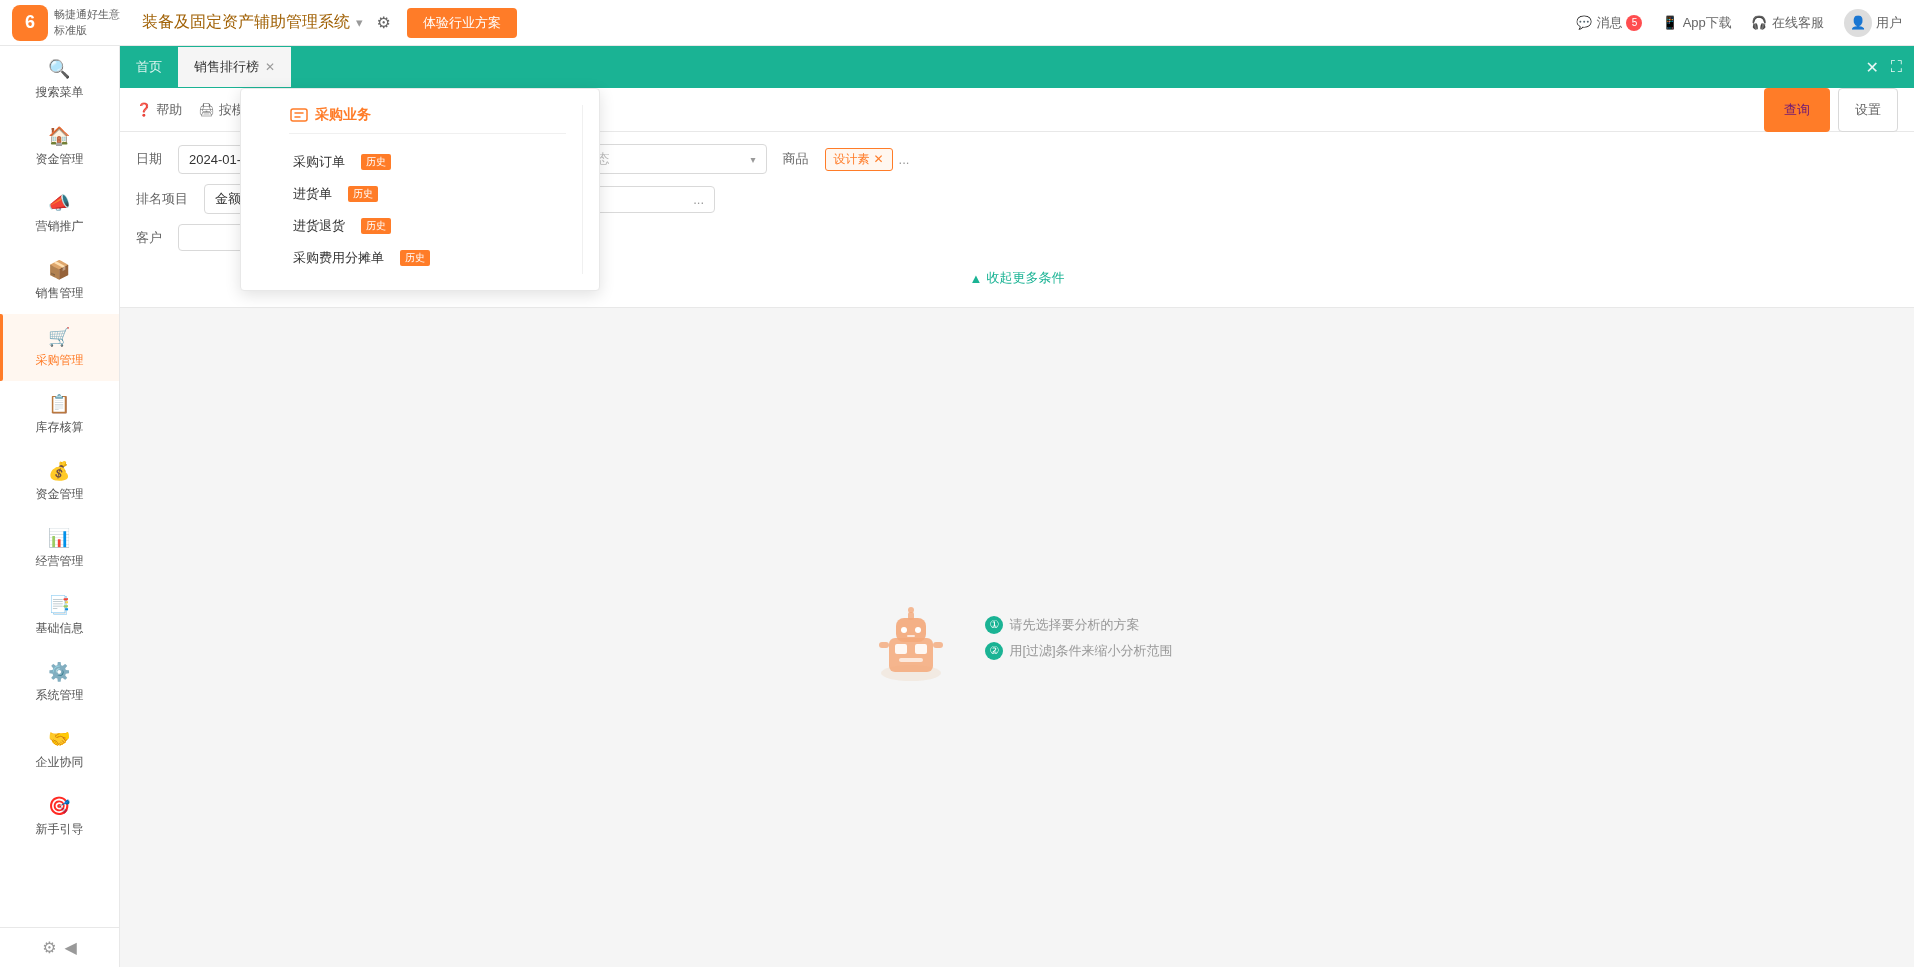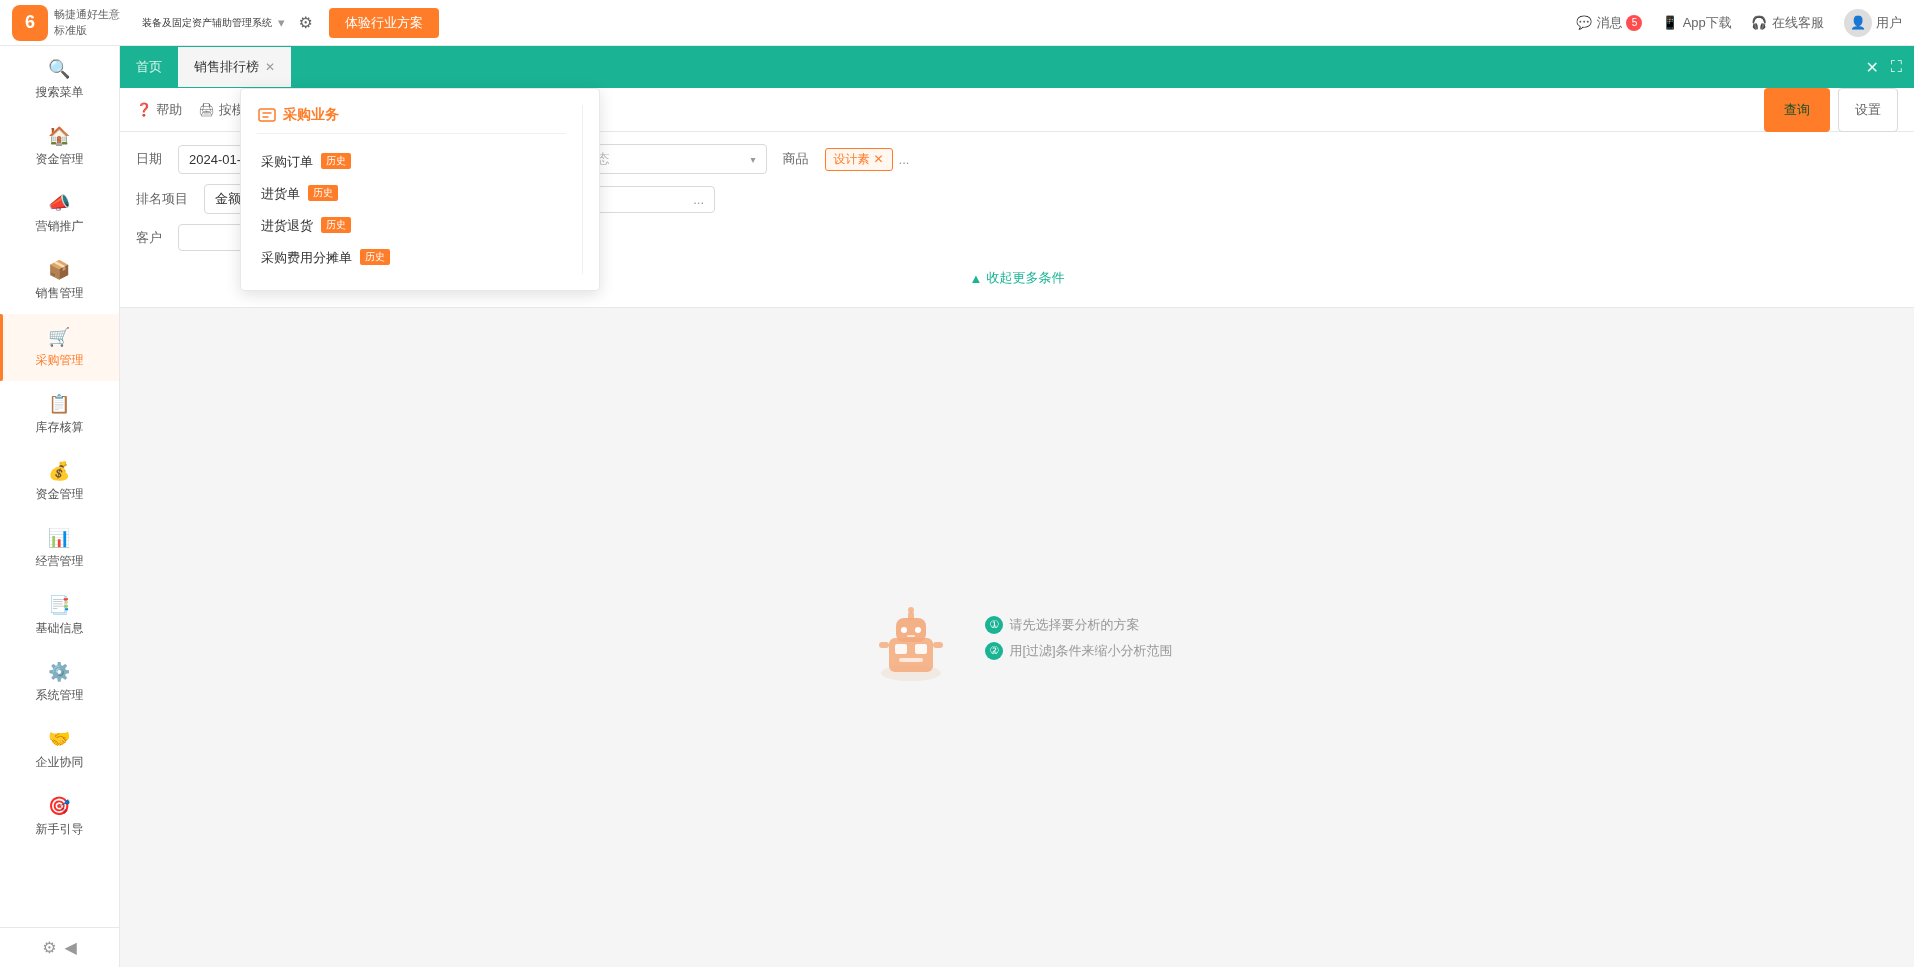--- a/index.html
+++ b/index.html
@@ -3,21 +3,21 @@
   <meta charset="utf-8">
   <style>
     * { margin: 0; padding: 0; box-sizing: border-box; }
     body { font-family: 'Microsoft YaHei', sans-serif; font-size: 13px; background: #f5f5f5; width: 1914px; height: 967px; overflow: hidden; display: flex; flex-direction: column; }
 
     
     .top-bar { height: 46px; background: #fff; display: flex; align-items: center; padding: 0 12px; border-bottom: 1px solid #e8e8e8; flex-shrink: 0; }
     .top-bar-logo { display: flex; align-items: center; width: 120px; }
     .logo-icon { width: 36px; height: 36px; background: #ff7c28; border-radius: 8px; display: flex; align-items: center; justify-content: center; color: white; font-size: 18px; font-weight: bold; }
     .logo-text { font-size: 11px; color: #666; margin-left: 6px; line-height: 1.4; }
-    .top-bar-title { font-size: 10px; color: #404040; margin-left: 10px; }
+    .top-bar-title { font-size: 16px; color: #a16207; margin-left: 10px; }
     .top-bar-arrow { color: #999; margin: 0 6px; cursor: pointer; }
     .top-bar-settings { color: #666; margin: 0 8px; cursor: pointer; font-size: 16px; }
     .top-bar-industry-btn { background: #ff7c28; color: white; border: none; padding: 6px 16px; border-radius: 4px; font-size: 13px; cursor: pointer; margin-left: 8px; }
     .top-bar-right { margin-left: auto; display: flex; align-items: center; gap: 20px; }
     .top-bar-right-item { display: flex; align-items: center; gap: 4px; color: #666; cursor: pointer; font-size: 13px; }
     .badge { background: #ff4d4f; color: white; border-radius: 10px; font-size: 10px; padding: 0 5px; min-width: 16px; height: 16px; display: flex; align-items: center; justify-content: center; }
     .avatar-circle { width: 28px; height: 28px; background: #ddd; border-radius: 50%; display: flex; align-items: center; justify-content: center; color: #666; }
 
     
     .main-layout { display: flex; flex: 1; overflow: hidden; }
@@ -38,21 +38,21 @@
     .tab-item { height: 40px; display: flex; align-items: center; padding: 0 16px; cursor: pointer; color: rgba(255,255,255,0.85); font-size: 13px; }
     .tab-item.active { background: #f5f5f5; color: #333; }
     .tab-close { margin-left: 6px; color: #999; font-size: 12px; }
     .tab-bar-right { margin-left: auto; display: flex; align-items: center; gap: 12px; padding-right: 12px; }
     .tab-bar-btn { color: rgba(255,255,255,0.9); cursor: pointer; font-size: 16px; }
 
     
     .toolbar { height: 44px; background: #fff; display: flex; align-items: center; padding: 0 16px; border-bottom: 1px solid #e8e8e8; gap: 16px; flex-shrink: 0; }
     .toolbar-btn { display: flex; align-items: center; gap: 4px; color: #666; cursor: pointer; font-size: 13px; }
     .toolbar-right { margin-left: auto; display: flex; gap: 8px; }
-    .btn-primary { background: #ff7c28; color: #14532d; border: none; padding: 6px 20px; border-radius: 4px; cursor: pointer; font-size: 13px; }
+    .btn-primary { background: #ff7c28; color: #701a75; border: none; padding: 6px 20px; border-radius: 4px; cursor: pointer; font-size: 13px; }
     .btn-settings { background: white; color: #666; border: 1px solid #d9d9d9; padding: 12px 16px; border-radius: 4px; cursor: pointer; font-size: 13px; }
 
     
     .filter-area { background: #fff; padding: 12px 16px; border-bottom: 1px solid #e8e8e8; flex-shrink: 0; }
     .filter-row { display: flex; align-items: center; gap: 16px; margin-bottom: 10px; flex-wrap: wrap; }
     .filter-row:last-child { margin-bottom: 0; }
     .filter-label { color: #666; font-size: 13px; white-space: nowrap; }
     .filter-input { border: 1px solid #d9d9d9; border-radius: 4px; padding: 5px 10px; font-size: 13px; color: #333; min-width: 180px; }
     .filter-select { border: 1px solid #d9d9d9; border-radius: 4px; padding: 5px 10px; font-size: 13px; color: #333; min-width: 200px; display: flex; align-items: center; justify-content: space-between; cursor: pointer; }
     .filter-tag { background: #fff7f0; border: 1px solid #ff7c28; color: #ff7c28; padding: 2px 8px; border-radius: 3px; font-size: 12px; display: flex; align-items: center; gap: 4px; }
@@ -62,23 +62,23 @@
 
     
     .content-body { flex: 1; display: flex; flex-direction: column; align-items: center; justify-content: center; background: #f5f5f5; }
     .empty-state { display: flex; flex-direction: column; align-items: flex-start; gap: 8px; }
     .empty-text { color: #999; font-size: 13px; display: flex; align-items: center; gap: 6px; }
     .empty-state-inner { display: flex; align-items: center; gap: 24px; }
 
     
     .dropdown-overlay { position: absolute; top: 0; left: 0; right: 0; bottom: 0; z-index: 100; pointer-events: none; }
     .dropdown-menu { position: absolute; top: 42px; left: 120px; background: white; border: 1px solid #e8e8e8; border-radius: 4px; box-shadow: 0 4px 16px rgba(0,0,0,0.12); width: 360px; padding: 16px; display: flex; gap: 16px; pointer-events: all; z-index: 200; }
-    .menu-section { flex: 1; }
+    .menu-section { flex: 1; margin-left: 32px; }
     .menu-section-header { display: flex; align-items: center; gap: 6px; font-size: 14px; font-weight: bold; color: #ff7c28; margin-bottom: 12px; padding-bottom: 8px; border-bottom: 1px solid #f0f0f0; }
-    .menu-item { display: flex; align-items: flex-start; gap: 8px; padding: 7px 4px; cursor: pointer; color: #333; font-size: 13px; border-radius: 3px; }
+    .menu-item { display: flex; align-items: center; gap: 16px; padding: 7px 4px; cursor: pointer; color: #333; font-size: 13px; border-radius: 3px; }
     .menu-badge { background: #ff7c28; color: white; font-size: 10px; padding: 1px 5px; border-radius: 2px; }
     .section-divider { width: 1px; background: #f0f0f0; }
 
     
     .chevron-down { color: #999; font-size: 10px; }
   </style>
 </head>
 <body>
 
 <div class="top-bar">

